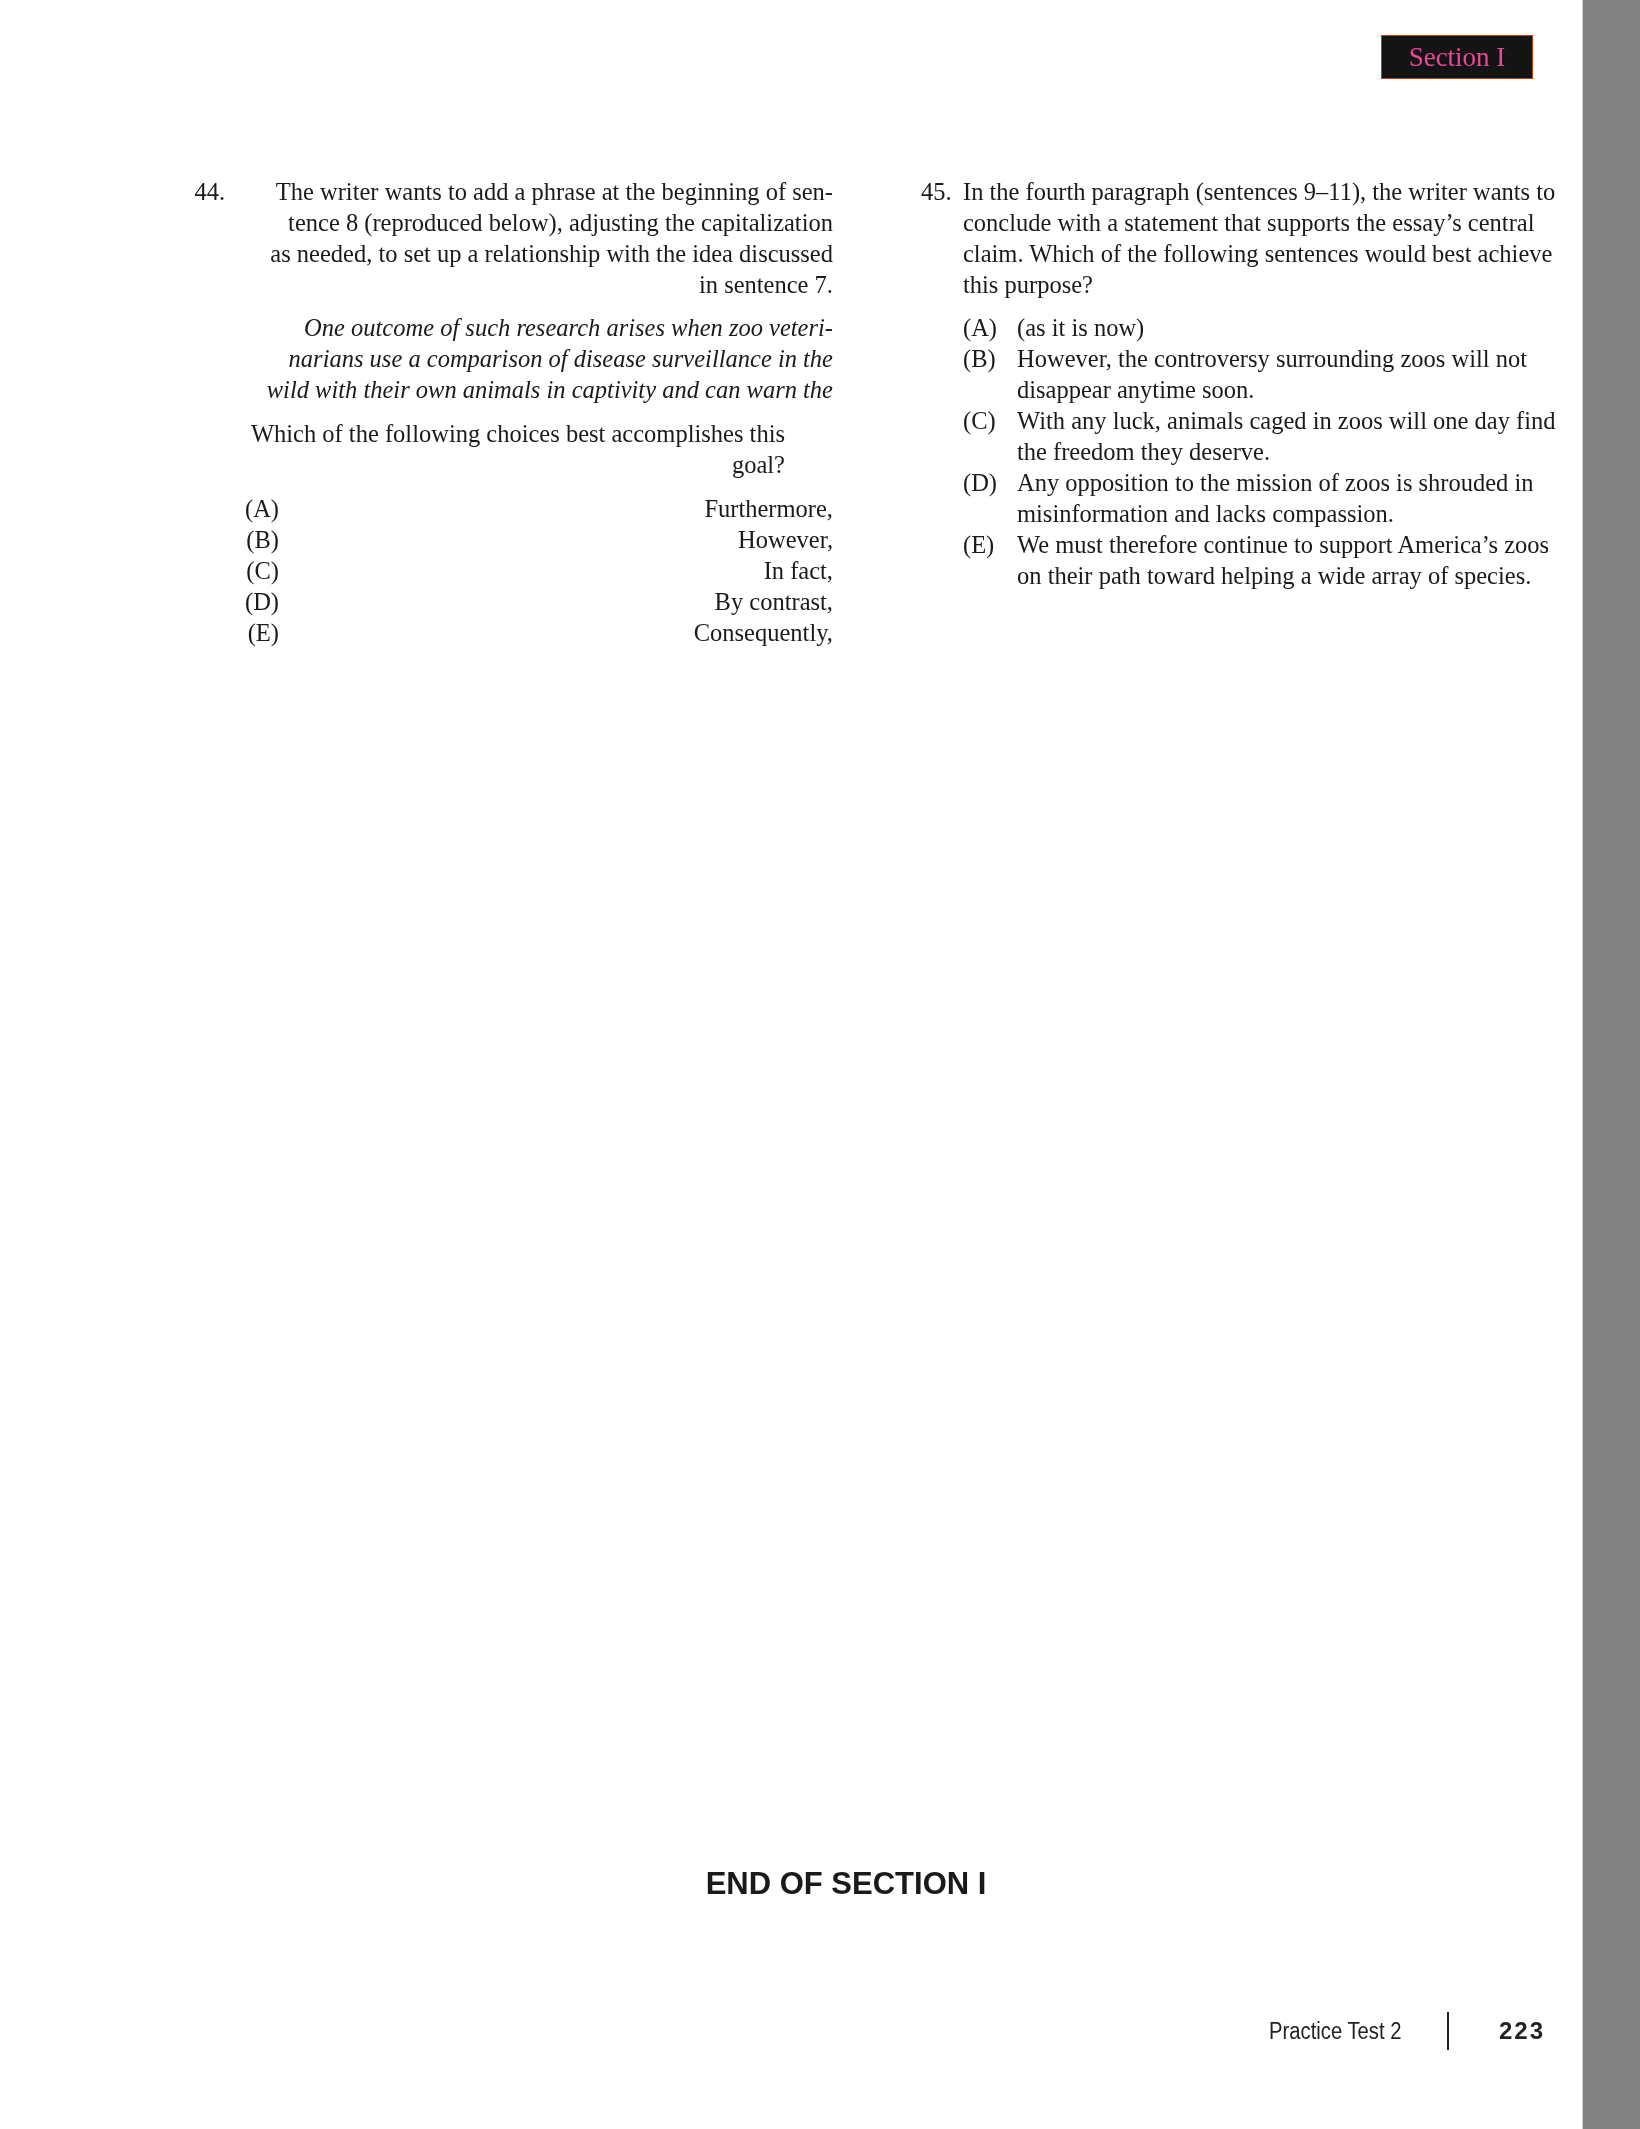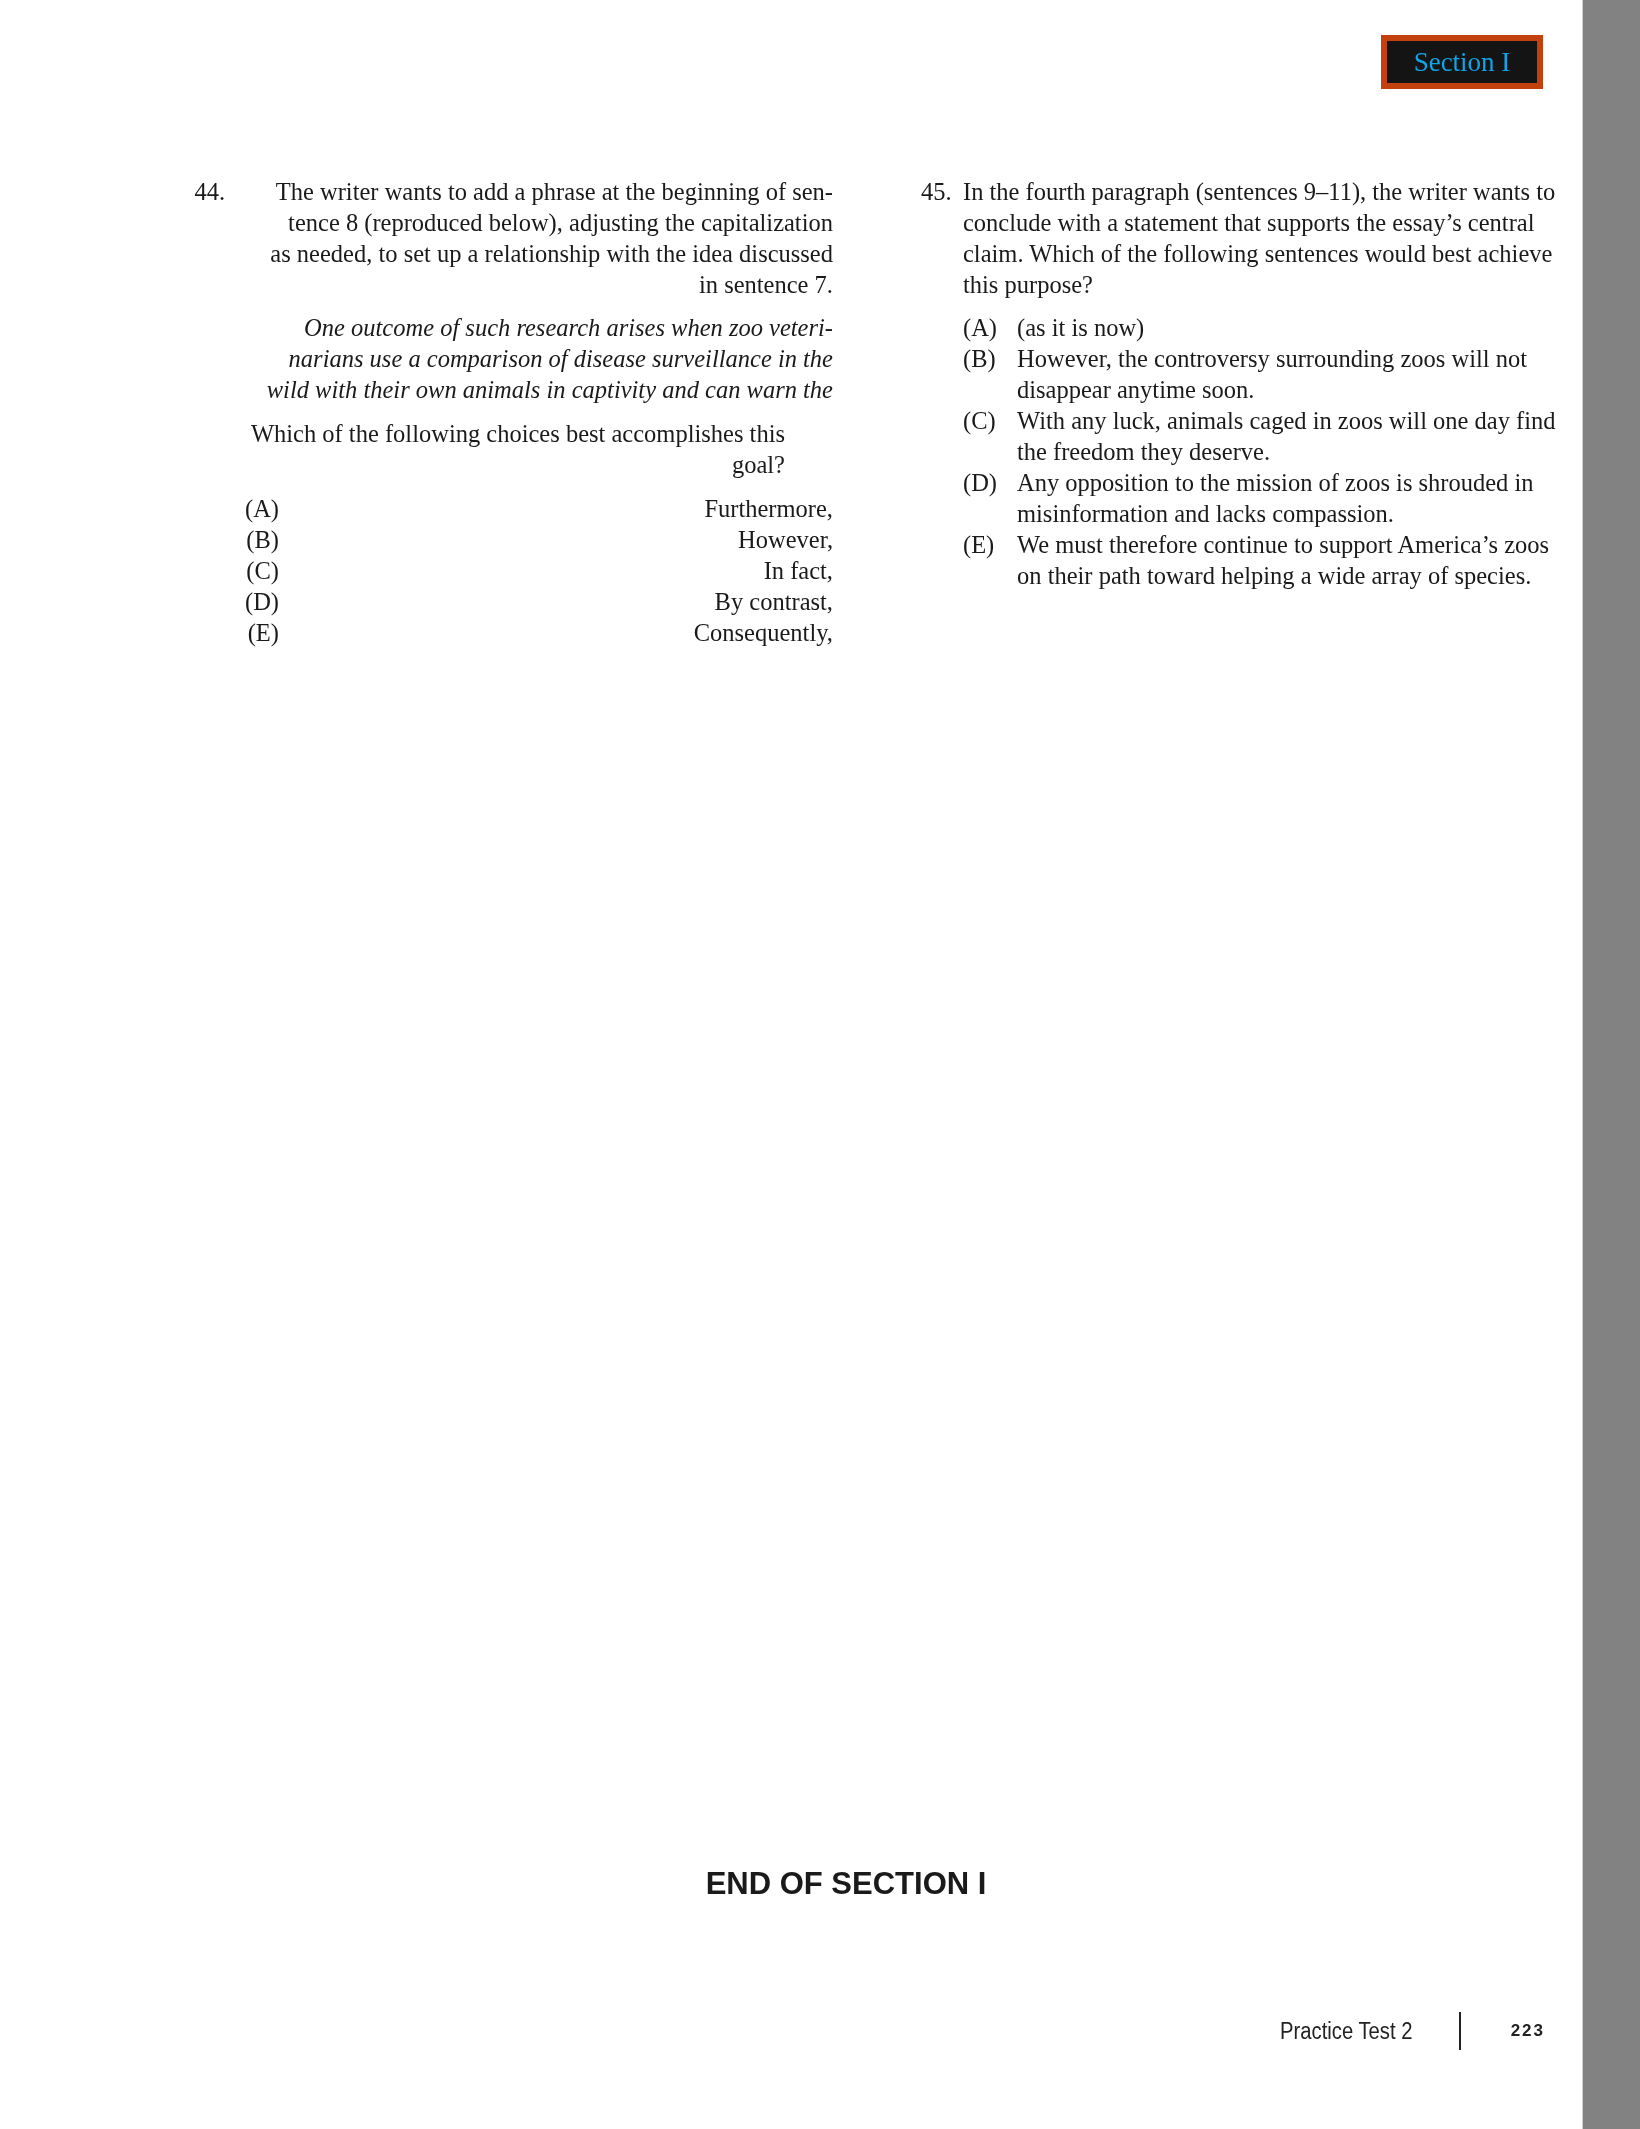--- a/index.html
+++ b/index.html
@@ -7,24 +7,24 @@
     width: 1640px; height: 2129px; position: relative; overflow: hidden;
     background: #ffffff; color: #1a1a1a;
     font-family: "Liberation Serif", "DejaVu Serif", serif;
   }
   .side-bar {
     position: absolute; left: 1582px; top: 0; width: 58px; height: 2129px;
     background: #828282; border-left: 1px solid #cfcfcf;
   }
   .section-badge {
     position: absolute; left: 1381px; top: 35px; width: 150px; height: 42px;
-    background: #141414; color: #0ea5e9;
+    background: #141414; color: #ec4899;
     font-family: "Liberation Serif", serif; font-size: 27px;
     display: flex; align-items: center; justify-content: center;
-    border: 6px solid #c2410c;
+    border: 1px solid #c2410c;
   }
   .question {
     position: absolute; font-size: 24.5px; line-height: 31px;
   }
   .q44 { left: 183px; top: 176px; width: 650px; text-align: right; }
   .q45 { left: 893px; top: 176px; width: 650px; margin-left: 28px; }
   .stem { display: flex; }
   .qnum { width: 42px; flex-shrink: 0; }
   .stem-text { flex: 1; }
   .indent { margin-left: 42px; }
@@ -40,21 +40,21 @@
     font-family: "Liberation Sans", sans-serif; font-weight: bold; font-size: 31px;
     color: #1a1a1a; letter-spacing: 0px;
   }
   .footer {
     position: absolute; right: 95px; top: 2008px; height: 46px;
     display: flex; align-items: center;
     font-family: "Liberation Sans", sans-serif; color: #222; gap: 32px;
   }
   .footer-label { font-size: 23px; transform: scaleX(0.88); transform-origin: right center; }
   .footer-divider { width: 2px; height: 38px; background: #222; margin: 0 18px 0 14px; }
-  .footer-page { font-size: 17px; font-weight: bold; letter-spacing: 2px; }
+  .footer-page { font-size: 24px; font-weight: bold; letter-spacing: 2px; }
 </style>
 </head>
 <body>
 
 <div class="side-bar"></div>
 
 <div class="section-badge">
   <span>Section I</span>
 </div>
 

